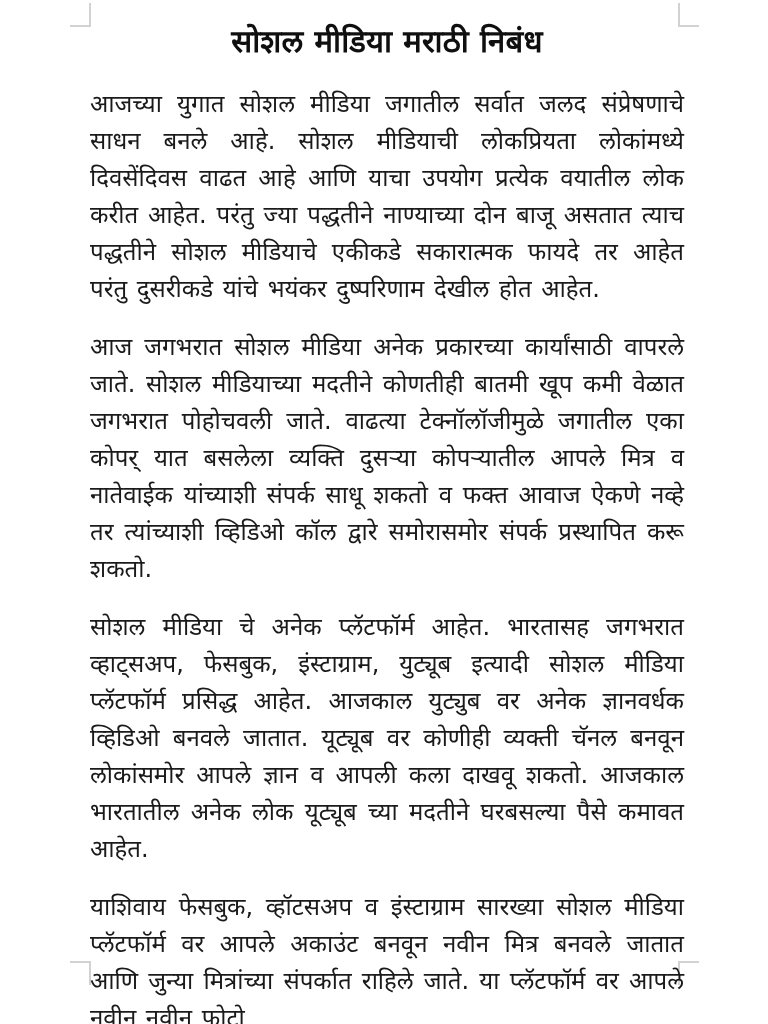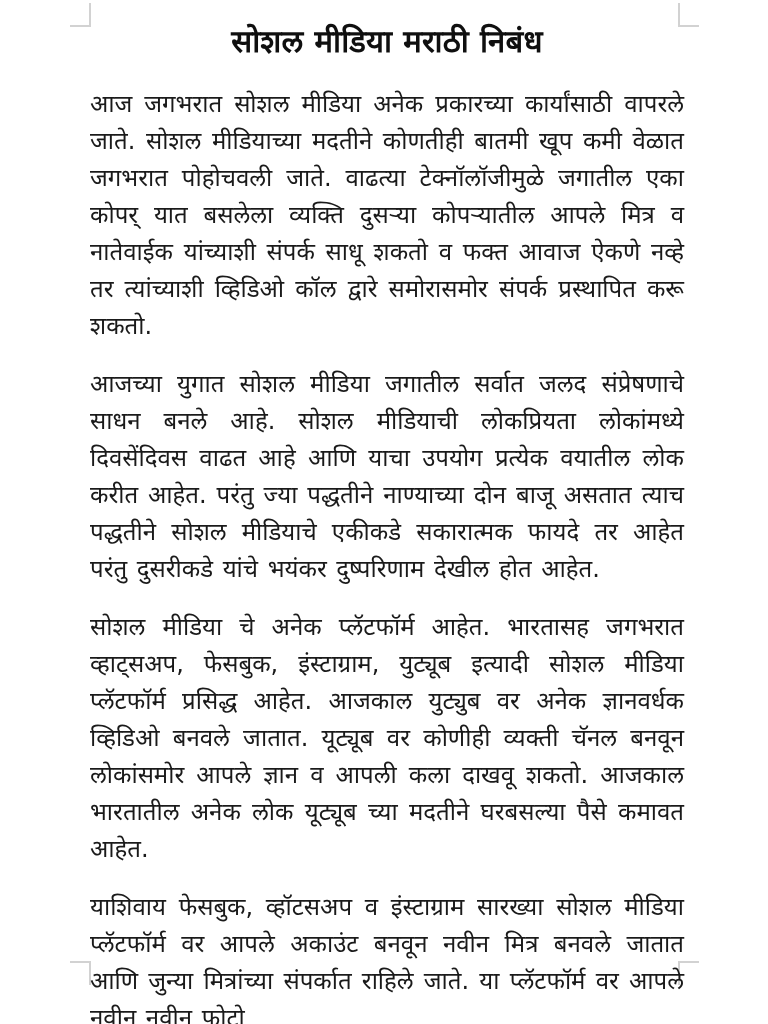--- a/index.html
+++ b/index.html
@@ -74,20 +74,20 @@
   <div class="crop tl"></div>
   <div class="crop tr"></div>
   <div class="crop bl"></div>
   <div class="crop br"></div>
 
   <div class="content">
     <h1 class="doc-title">सोशल मीडिया मराठी निबंध</h1>
 
 
     <div class="body-text">
+      <p>आजच्या युगात सोशल मीडिया जगातील सर्वात जलद संप्रेषणाचे साधन बनले आहे. सोशल मीडियाची लोकप्रियता लोकांमध्ये दिवसेंदिवस वाढत आहे आणि याचा उपयोग प्रत्येक वयातील लोक करीत आहेत. परंतु ज्या पद्धतीने नाण्याच्या दोन बाजू असतात त्याच पद्धतीने सोशल मीडियाचे एकीकडे सकारात्मक फायदे तर आहेत परंतु दुसरीकडे यांचे भयंकर दुष्परिणाम देखील होत आहेत.</p>
       <p>आज जगभरात सोशल मीडिया अनेक प्रकारच्या कार्यांसाठी वापरले जाते. सोशल मीडियाच्या मदतीने कोणतीही बातमी खूप कमी वेळात जगभरात पोहोचवली जाते. वाढत्या टेक्नॉलॉजीमुळे जगातील एका कोपर् यात बसलेला व्यक्ति दुसऱ्या कोपऱ्यातील आपले मित्र व नातेवाईक यांच्याशी संपर्क साधू शकतो व फक्त आवाज ऐकणे नव्हे तर त्यांच्याशी व्हिडिओ कॉल द्वारे समोरासमोर संपर्क प्रस्थापित करू शकतो.</p>
-      <p>आजच्या युगात सोशल मीडिया जगातील सर्वात जलद संप्रेषणाचे साधन बनले आहे. सोशल मीडियाची लोकप्रियता लोकांमध्ये दिवसेंदिवस वाढत आहे आणि याचा उपयोग प्रत्येक वयातील लोक करीत आहेत. परंतु ज्या पद्धतीने नाण्याच्या दोन बाजू असतात त्याच पद्धतीने सोशल मीडियाचे एकीकडे सकारात्मक फायदे तर आहेत परंतु दुसरीकडे यांचे भयंकर दुष्परिणाम देखील होत आहेत.</p>
       <p>सोशल मीडिया चे अनेक प्लॅटफॉर्म आहेत. भारतासह जगभरात व्हाट्सअप, फेसबुक, इंस्टाग्राम, युट्यूब इत्यादी सोशल मीडिया प्लॅटफॉर्म प्रसिद्ध आहेत. आजकाल युट्युब वर अनेक ज्ञानवर्धक व्हिडिओ बनवले जातात. यूट्यूब वर कोणीही व्यक्ती चॅनल बनवून लोकांसमोर आपले ज्ञान व आपली कला दाखवू शकतो. आजकाल भारतातील अनेक लोक यूट्यूब च्या मदतीने घरबसल्या पैसे कमावत आहेत.</p>
       <p>याशिवाय फेसबुक, व्हॉटसअप व इंस्टाग्राम सारख्या सोशल मीडिया प्लॅटफॉर्म वर आपले अकाउंट बनवून नवीन मित्र बनवले जातात आणि जुन्या मित्रांच्या संपर्कात राहिले जाते. या प्लॅटफॉर्म वर आपले नवीन नवीन फोटो</p>
     </div>
   </div>
 
 </div>
 
 </body></html>

